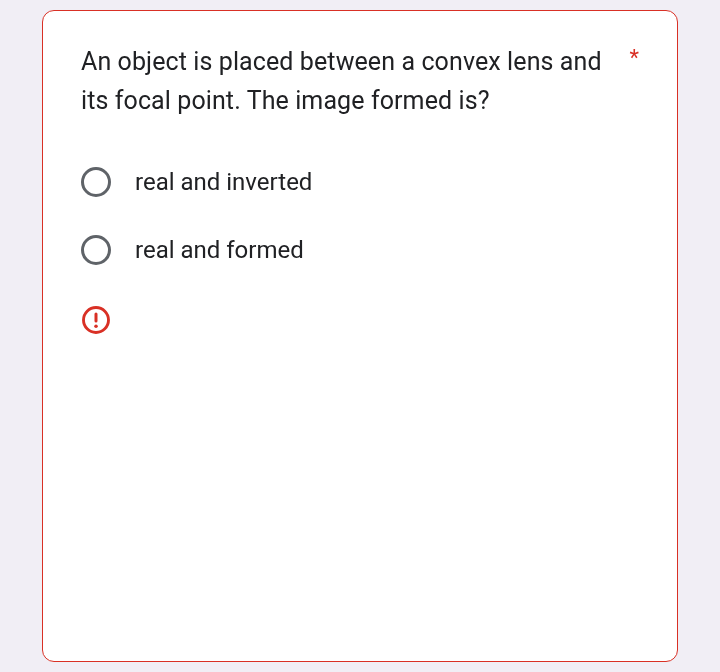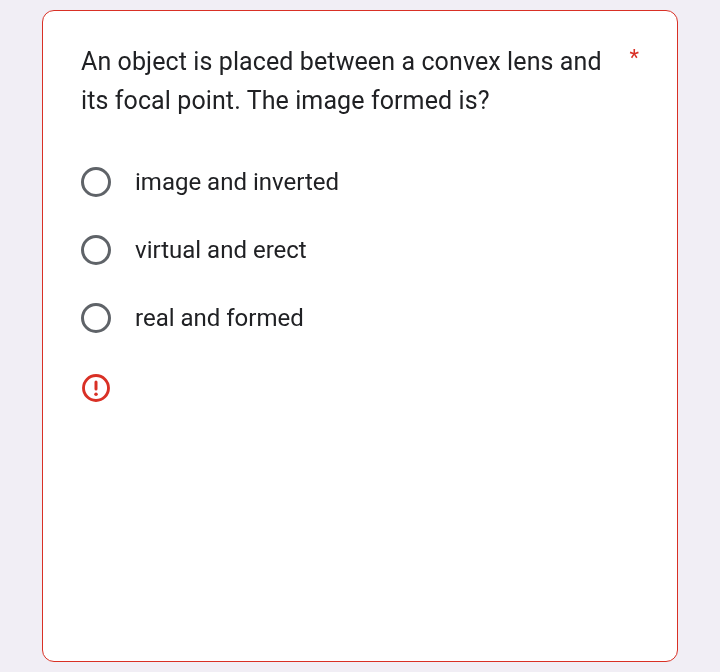--- a/index.html
+++ b/index.html
@@ -90,25 +90,21 @@
 
 <div class="question-card">
   <div class="question-header">
     <div class="question-text">An object is placed between a convex lens and its focal point. The image formed is?</div>
     <div class="required-asterisk">*</div>
   </div>
 
   <div class="options">
     <div class="option">
       <span class="radio-circle"></span>
-      <span class="option-label">image and inverted</span>
-    </div>
-    <div class="option">
-      <span class="radio-circle"></span>
-      <span class="option-label">virtual and erect</span>
+      <span class="option-label">real and inverted</span>
     </div>
     <div class="option">
       <span class="radio-circle"></span>
       <span class="option-label">real and formed</span>
     </div>
   </div>
 
   <div class="error-row">
     <span class="error-icon">
       <svg viewBox="0 0 24 24" fill="none">

